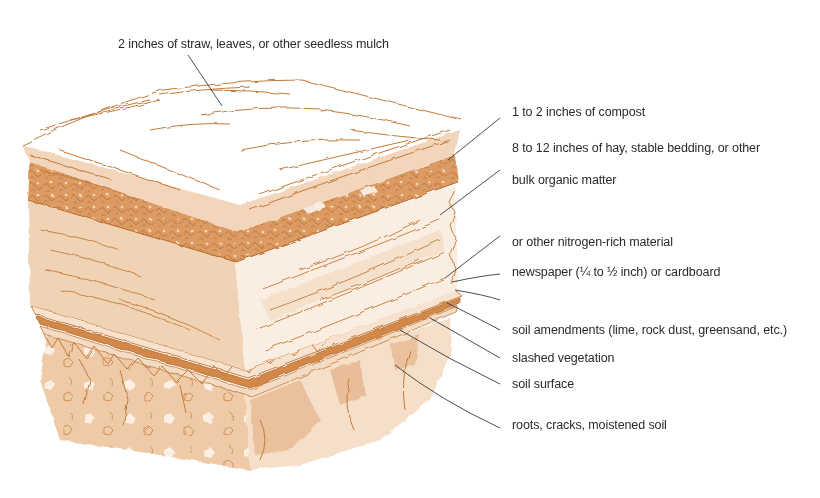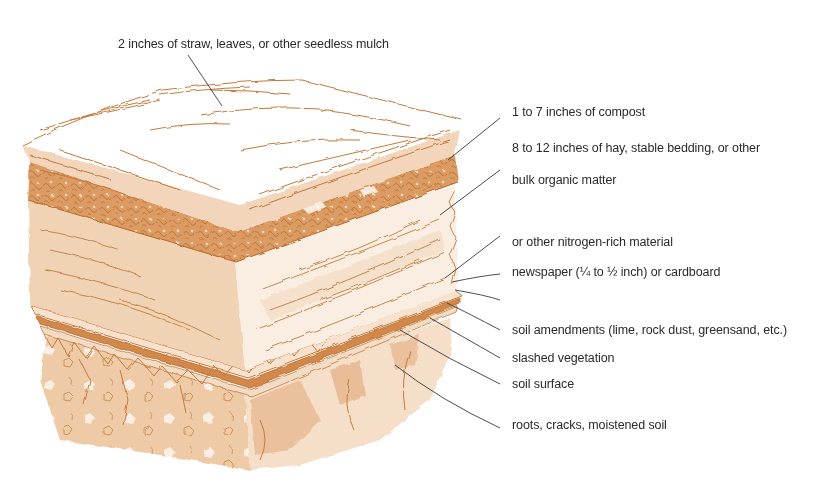--- a/index.html
+++ b/index.html
@@ -98,21 +98,21 @@
       <path d="M500 274 Q480 276 452 282"></path>
       <path d="M500 300 Q485 295 455 290"></path>
       <path d="M500 330 Q470 314 447 303"></path>
       <path d="M500 358 Q460 335 430 318"></path>
       <path d="M500 384 Q450 360 400 330"></path>
       <path d="M500 428 Q440 400 395 365"></path>
     </g>
   </svg>
 
   <div class="label" style="left:118px; top:36px;">2 inches of straw, leaves, or other seedless mulch</div>
-  <div class="label" style="left:512px; top:104px;">1 to 7 inches of compost</div>
+  <div class="label" style="left:512px; top:104px;">1 to 2 inches of compost</div>
   <div class="label" style="left:512px; top:140px;">8 to 12 inches of hay, stable bedding, or other</div>
   <div class="label" style="left:512px; top:172px;">bulk organic matter</div>
   <div class="label" style="left:512px; top:234px;">or other nitrogen-rich material</div>
   <div class="label" style="left:512px; top:264px;">newspaper (¼ to ½ inch) or cardboard</div>
   <div class="label" style="left:512px; top:322px;text-align:center;">soil amendments (lime, rock dust, greensand, etc.)</div>
   <div class="label" style="left:512px; top:350px;">slashed vegetation</div>
   <div class="label" style="left:512px; top:376px;">soil surface</div>
   <div class="label" style="left:512px; top:417px;">roots, cracks, moistened soil</div>
 </div>
 

